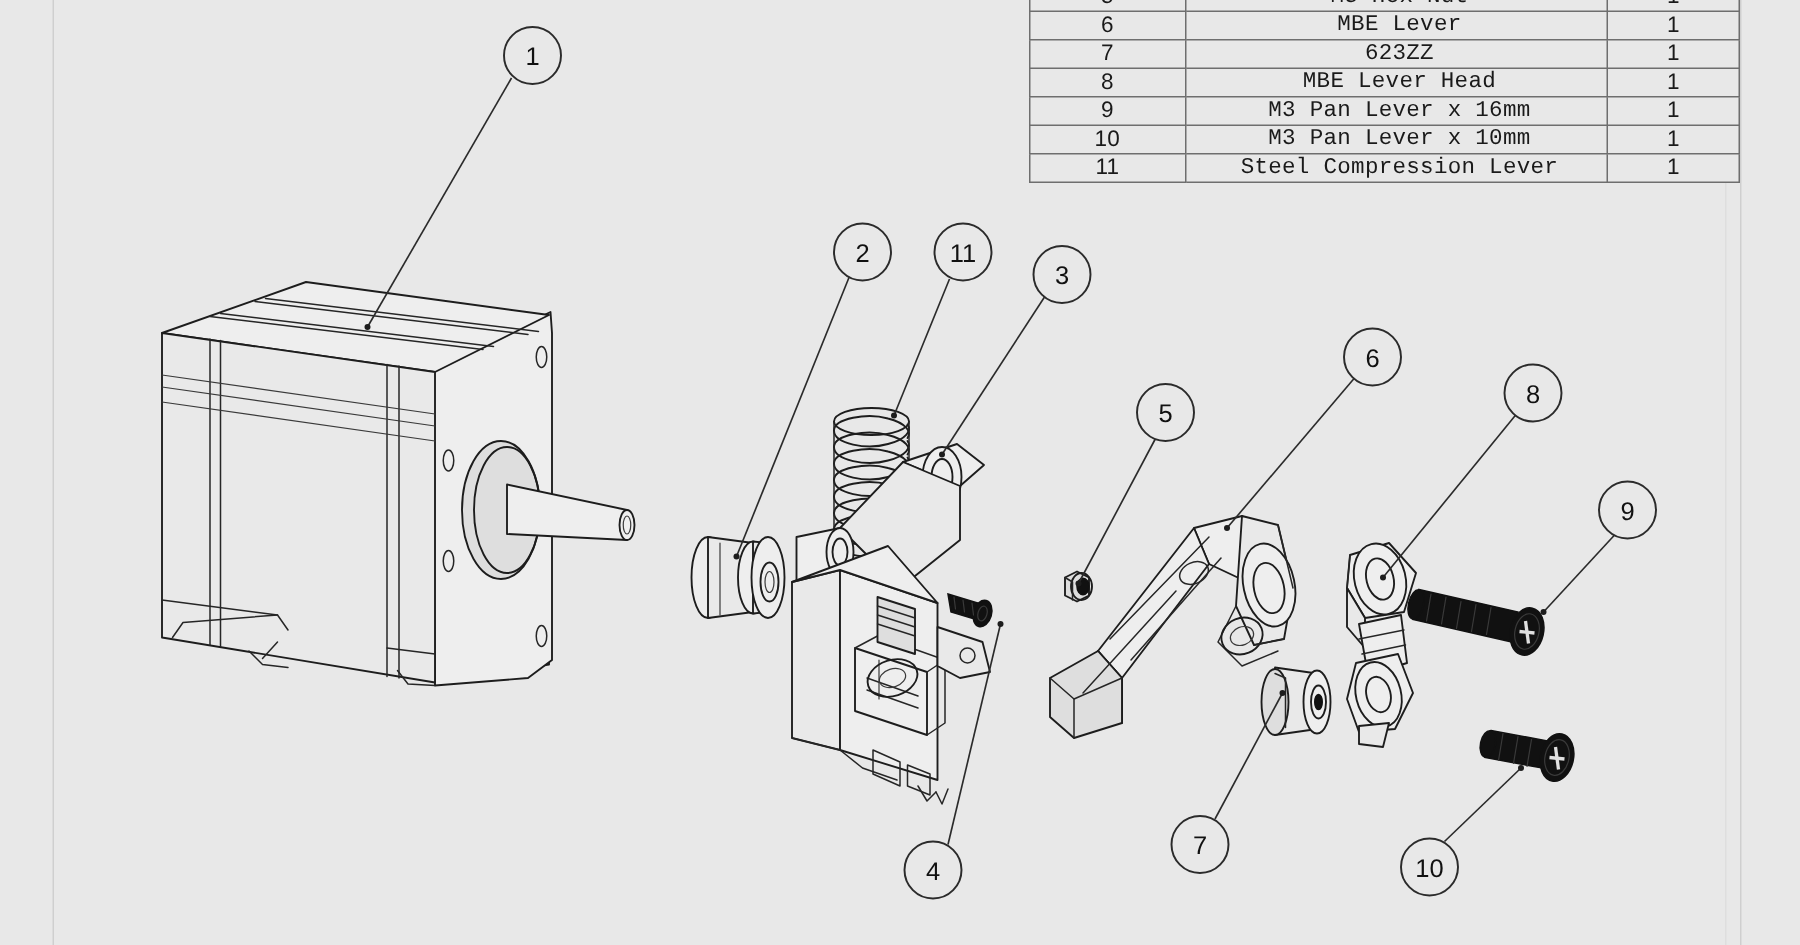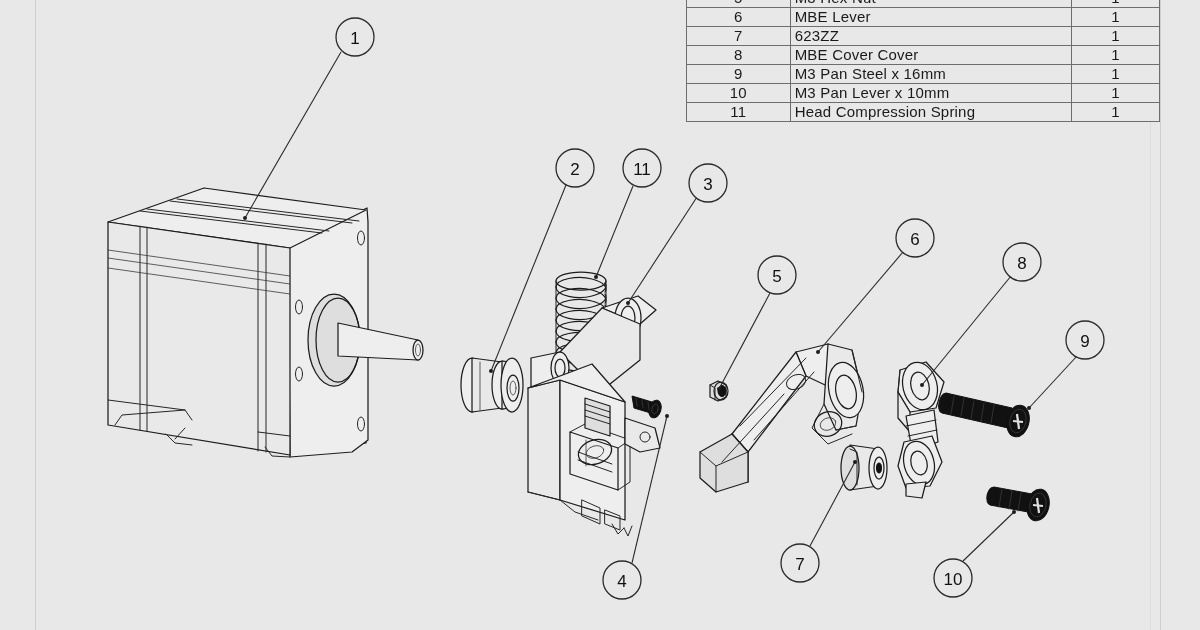--- a/index.html
+++ b/index.html
@@ -58,21 +58,22 @@
     white-space: nowrap;
     overflow: hidden;
   }
   #bom td.c-item {
     width: 104px;
     text-align: center;
     padding-left: 0;
   }
   #bom td.c-desc {
     width: 278px;
-    text-align: left;
+    text-align: center;
+    font-family: Liberation Mono, monospace;
   }
   #bom td.c-qty {
     width: 88px;
     text-align: center;
     padding-left: 0;
   }
   
   #art {
     position: absolute;
     left: 0; top: 0;
@@ -118,36 +119,36 @@
         <td class="c-desc">MBE Lever</td>
         <td class="c-qty">1</td>
       </tr>
       <tr>
         <td class="c-item">7</td>
         <td class="c-desc">623ZZ</td>
         <td class="c-qty">1</td>
       </tr>
       <tr>
         <td class="c-item">8</td>
-        <td class="c-desc">MBE Cover Cover</td>
+        <td class="c-desc">MBE Lever Head</td>
         <td class="c-qty">1</td>
       </tr>
       <tr>
         <td class="c-item">9</td>
-        <td class="c-desc">M3 Pan Steel x 16mm</td>
+        <td class="c-desc">M3 Pan Lever x 16mm</td>
         <td class="c-qty">1</td>
       </tr>
       <tr>
         <td class="c-item">10</td>
         <td class="c-desc">M3 Pan Lever x 10mm</td>
         <td class="c-qty">1</td>
       </tr>
       <tr>
         <td class="c-item">11</td>
-        <td class="c-desc">Head Compression Spring</td>
+        <td class="c-desc">Steel Compression Lever</td>
         <td class="c-qty">1</td>
       </tr>
     </tbody>
   </table>
 
   <svg id="art" viewBox="0 0 1200 630">
 
     <g>
 
       <path class="face-lt" d="M 290 248 L 366 210 L 366 443 L 290 455 Z"></path>

